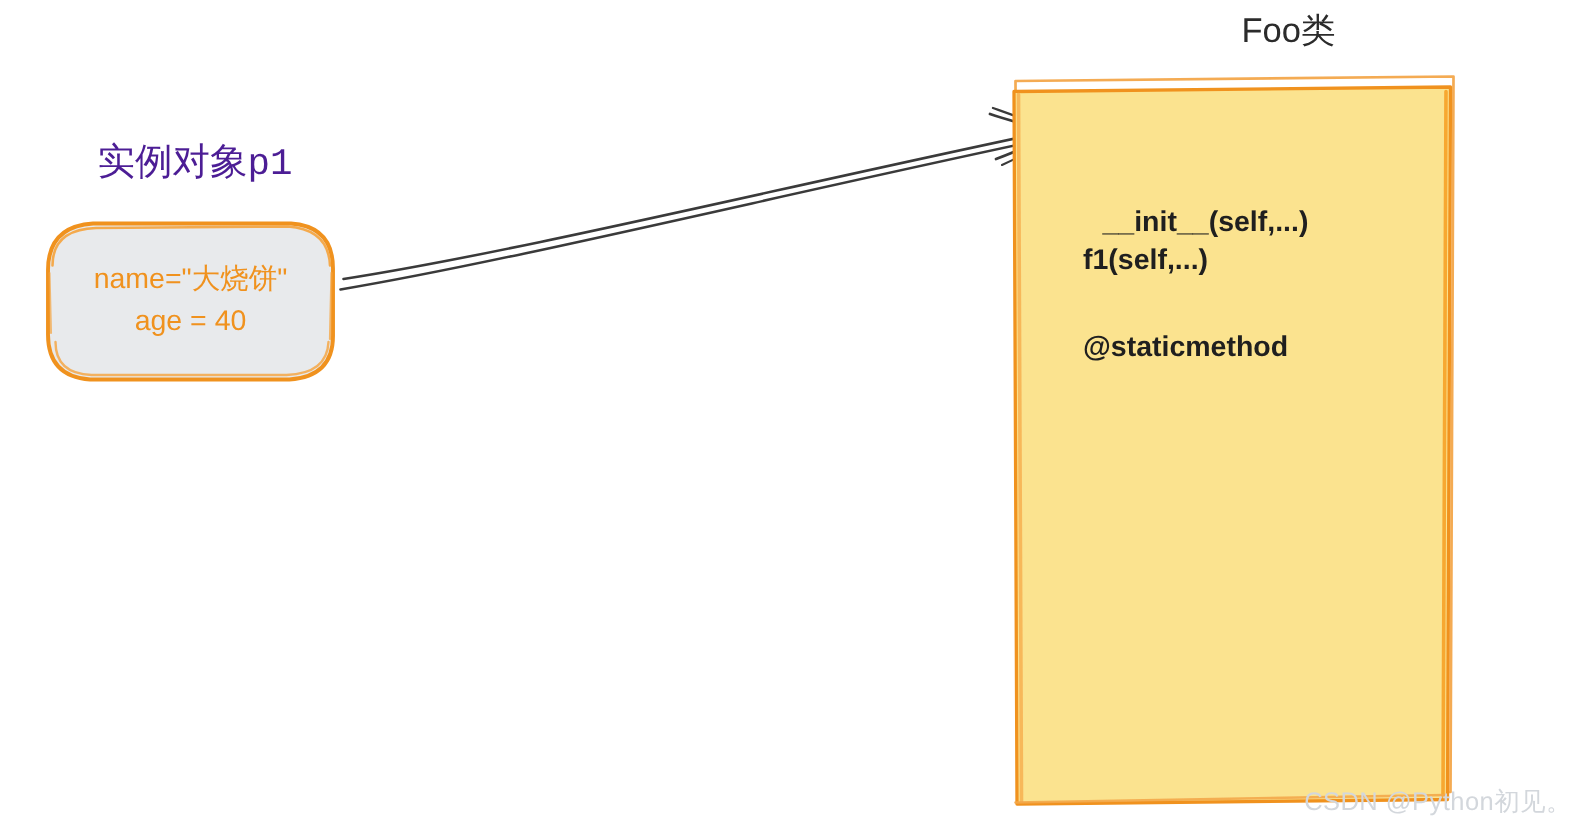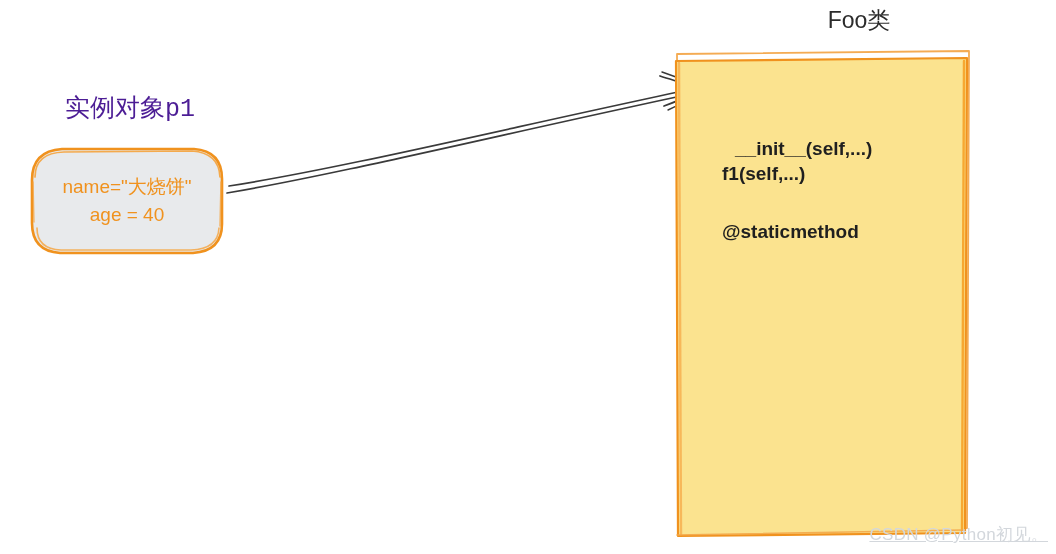--- a/index.html
+++ b/index.html
@@ -124,21 +124,20 @@
   
   #watermark {
     position: absolute;
     right: 8px;
     bottom: 8px;
     font-size: 17px;
     line-height: 22px;
     color: #d3d7dc;
     white-space: nowrap;
     letter-spacing: 0.3px;
-    text-decoration: underline;
   }
 </style>
 </head>
 <body>
 
 <div id="canvas">
 
   <div id="instance-label">实例对象p1</div>
 
   <div id="instance-box">

